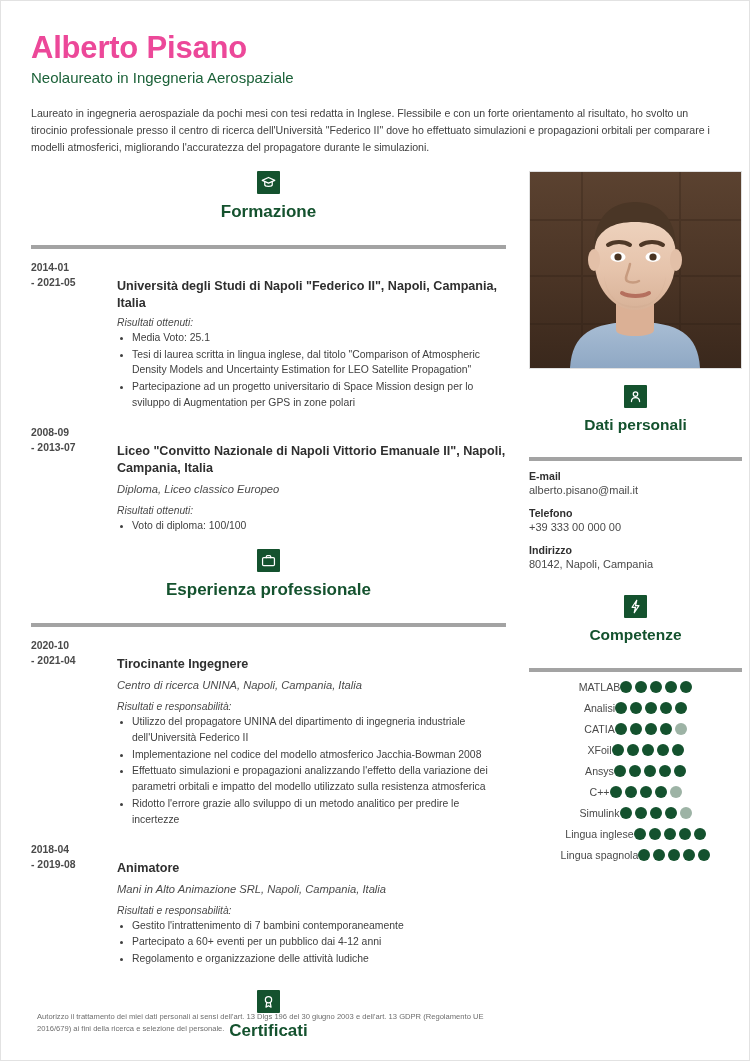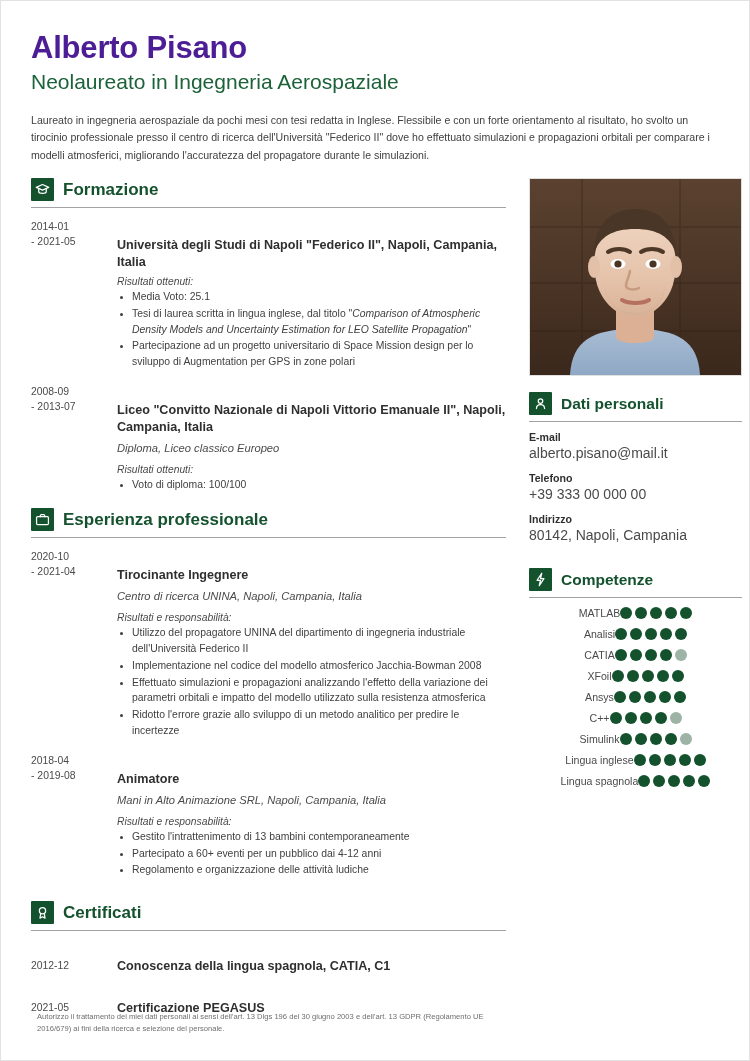--- a/index.html
+++ b/index.html
@@ -23,27 +23,27 @@
     left: 30px;
     top: 30px;
     right: 28px;
     bottom: 22px;
   }
 
   
   .name {
     font-size: 31px;
     font-weight: bold;
-    color: #4c1d95;
+    color: #ec4899;
     letter-spacing: -0.2px;
     line-height: 1.1;
     margin: 0 0 4px 0;
   }
   .subtitle {
-    font-size: 21px;
+    font-size: 15px;
     color: #1c6239;
     margin: 0 0 18px 0;
     line-height: 1.2;
   }
   .summary {
     font-size: 10.6px;
     line-height: 1.62;
     color: #3f3f3f;
     width: 682px;
     margin-bottom: 14px;
@@ -63,23 +63,24 @@
     width: 213px;
     flex: 0 0 213px;
   }
 
   
   .section { margin-bottom: 4px; }
   .sec-head {
     display: flex;
     align-items: center;
     gap: 9px;
-    padding-bottom: 6px;
-    border-bottom: 1px solid #a3a3a3;
+    padding-bottom: 25px;
+    border-bottom: 4px solid #a3a3a3;
     margin-bottom: 9px;
+    flex-direction: column;
   }
   .sec-badge {
     width: 23px;
     height: 23px;
     background: #14522e;
     display: flex;
     align-items: center;
     justify-content: center;
     flex: 0 0 23px;
     border-radius: 1px;
@@ -99,20 +100,21 @@
     align-items: flex-start;
     margin-bottom: 11px;
   }
   .entry-dates {
     flex: 0 0 86px;
     width: 86px;
     font-size: 10.4px;
     color: #4a4a4a;
     line-height: 1.45;
     padding-top: 2px;
+    font-weight: bold;
   }
   .entry-body { flex: 1 1 auto; }
   .entry-title {
     font-size: 12.6px;
     font-weight: bold;
     color: #2f2f2f;
     line-height: 1.36;
     margin-bottom: 5px;
     margin-top: 20px;
   }
@@ -134,21 +136,21 @@
     padding-left: 15px;
     list-style: disc;
   }
   ul.bullets li {
     font-size: 10.4px;
     line-height: 1.52;
     color: #3f3f3f;
     margin-bottom: 1px;
   }
   ul.bullets li::marker { font-size: 9px; }
-  .it { font-style: italic; }
+  .it { }
 
   
   .cert {
     display: flex;
     align-items: flex-start;
     margin-bottom: 13px;
     margin-top: 28px;
   }
   .cert-date {
     flex: 0 0 86px;
@@ -175,21 +177,21 @@
   .photo svg { display: block; }
 
   .contact-block { margin-bottom: 11px; }
   .contact-label {
     font-size: 10.6px;
     font-weight: bold;
     color: #2f2f2f;
     margin-bottom: 2px;
   }
   .contact-value {
-    font-size: 14px;
+    font-size: 11px;
     color: #4a4a4a;
   }
 
   .skills { margin-top: 2px; }
   .skill-row {
     display: flex;
     align-items: center;
     justify-content: center;
     margin-bottom: 9px;
   }
@@ -297,21 +299,21 @@
             </div>
           </div>
 
           <div class="entry">
             <div class="entry-dates">2018-04<br>- 2019-08</div>
             <div class="entry-body">
               <div class="entry-title">Animatore</div>
               <div class="entry-sub">Mani in Alto Animazione SRL, Napoli, Campania, Italia</div>
               <div class="entry-reslabel">Risultati e responsabilità:</div>
               <ul class="bullets">
-                <li>Gestito l'intrattenimento di 13 bambini contemporaneamente</li>
+                <li>Gestito l'intrattenimento di 7 bambini contemporaneamente</li>
                 <li>Partecipato a 60+ eventi per un pubblico dai 4-12 anni</li>
                 <li>Regolamento e organizzazione delle attività ludiche</li>
               </ul>
             </div>
           </div>
         </div>
 
         <div class="section" style="margin-top:22px;">
           <div class="sec-head">
             <span class="sec-badge">

